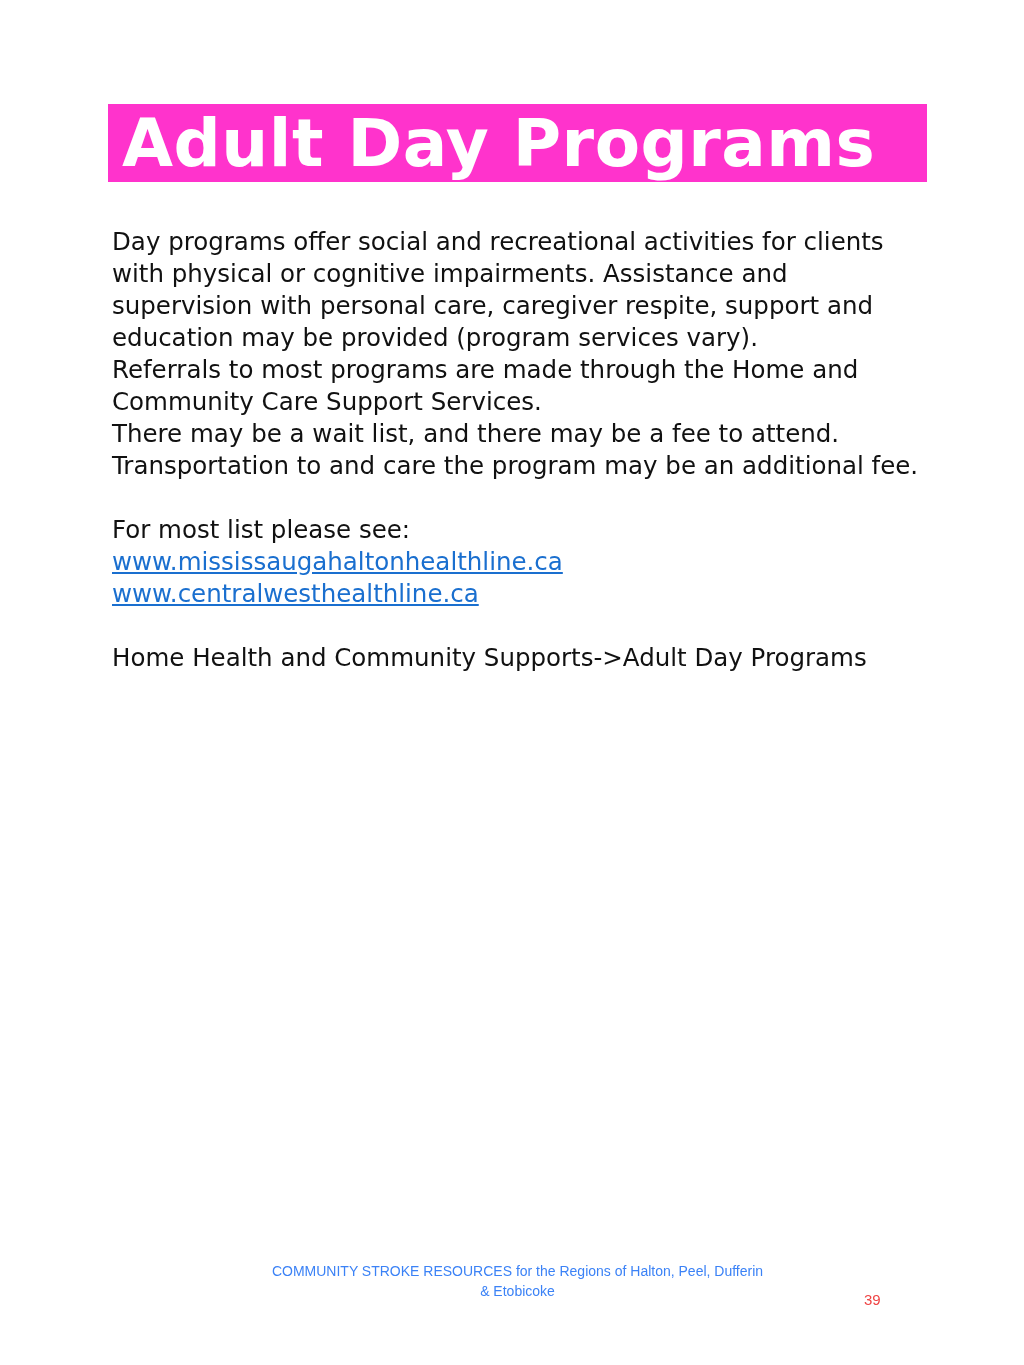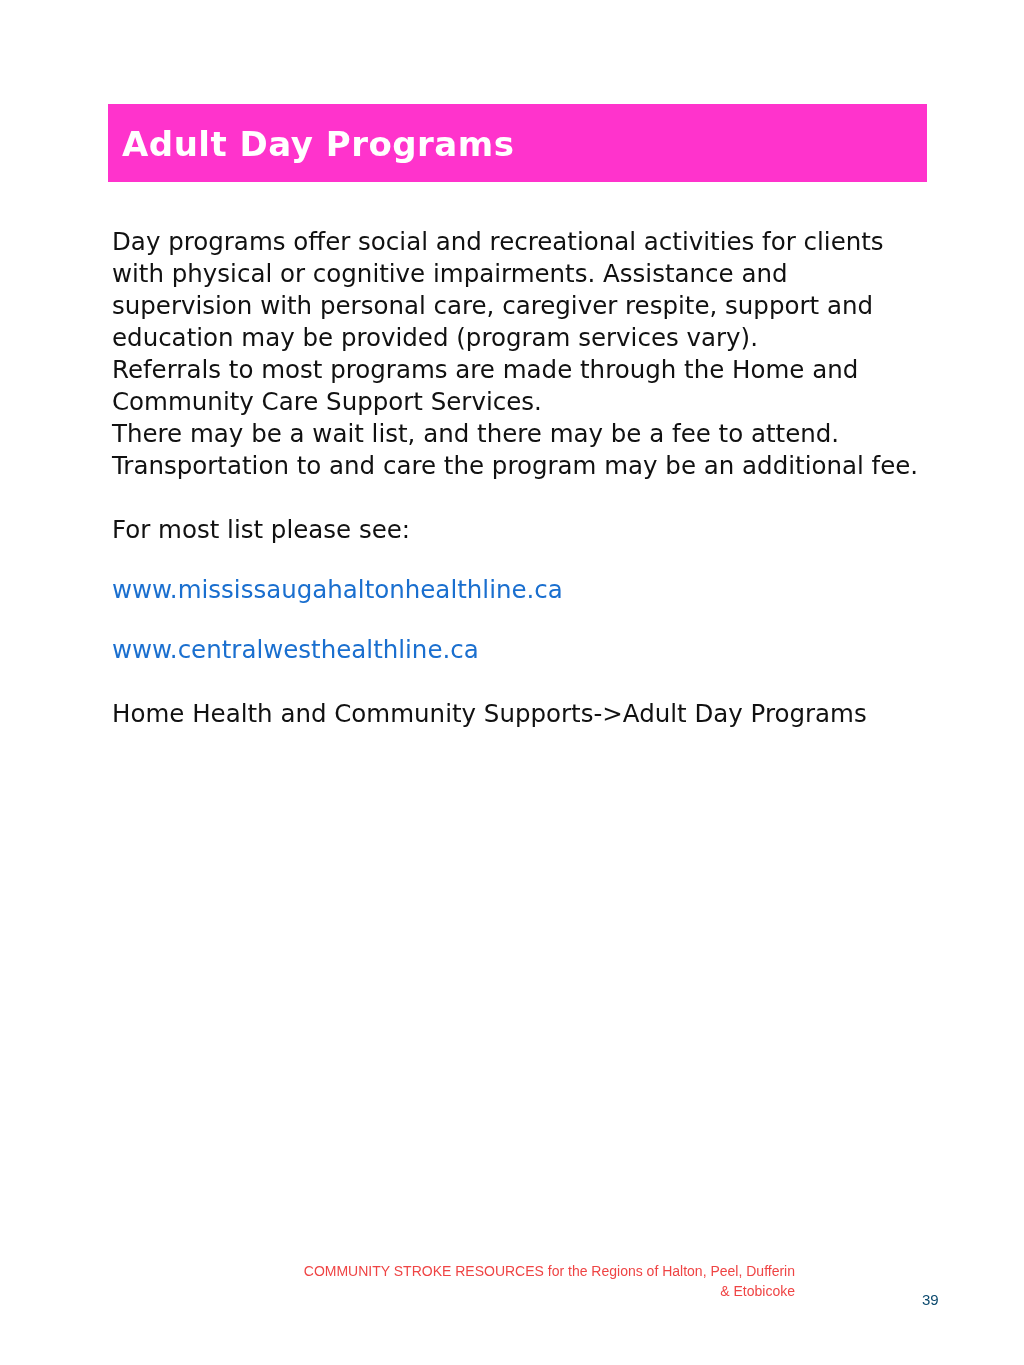--- a/index.html
+++ b/index.html
@@ -23,60 +23,60 @@
       height: 78px;
       background: #ff33cc;
       box-sizing: border-box;
       padding-left: 14px;
       display: flex;
       align-items: center;
     }
     .title-text {
       font-family: "DejaVu Sans", sans-serif;
       font-weight: bold;
-      font-size: 34px;
+      font-size: 66px;
       color: #ffffff;
       letter-spacing: 0.5px;
       line-height: 1;
       margin-top: 2px;
     }
     .body-block {
       position: absolute;
       left: 112px;
       top: 226px;
       width: 812px;
       font-size: 24.5px;
       line-height: 32px;
     }
     .para { margin: 0; }
     .spacer { height: 32px; }
     .link {
       color: #1a6fcf;
+      text-decoration: underline;
       display: inline-block;
       cursor: pointer;
-      margin-top: 28px;
     }
     .footer {
       position: absolute;
       left: 240px;
       top: 1261px;
       width: 555px;
-      text-align: right;
+      text-align: center;
       font-family: "Liberation Sans", sans-serif;
       font-size: 14px;
       line-height: 20px;
-      color: #ef4444;
+      color: #3b82f6;
     }
     .page-number {
       position: absolute;
-      left: 922px;
+      left: 864px;
       top: 1291px;
       font-family: "Liberation Sans", sans-serif;
       font-size: 15px;
-      color: #0c4a6e;
+      color: #ef4444;
     }
   </style>
 </head>
 <body>
 
 <div class="title-banner">
   <span class="title-text">Adult Day Programs</span>
 </div>
 
 <div class="body-block">

